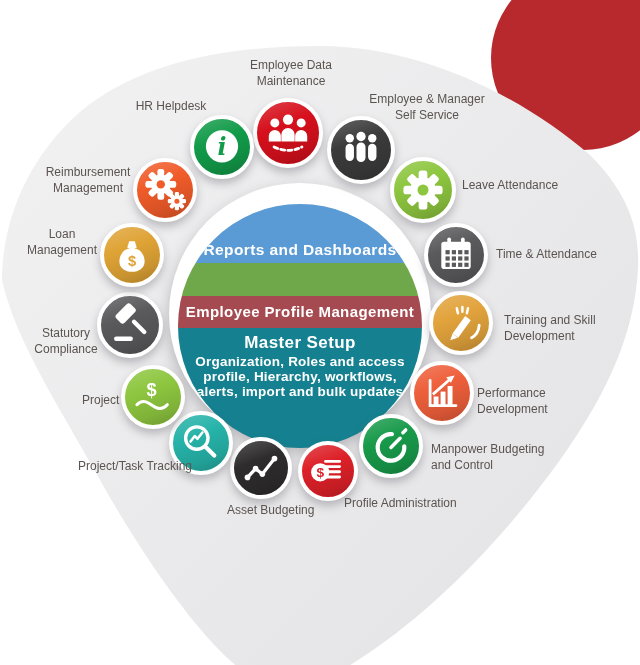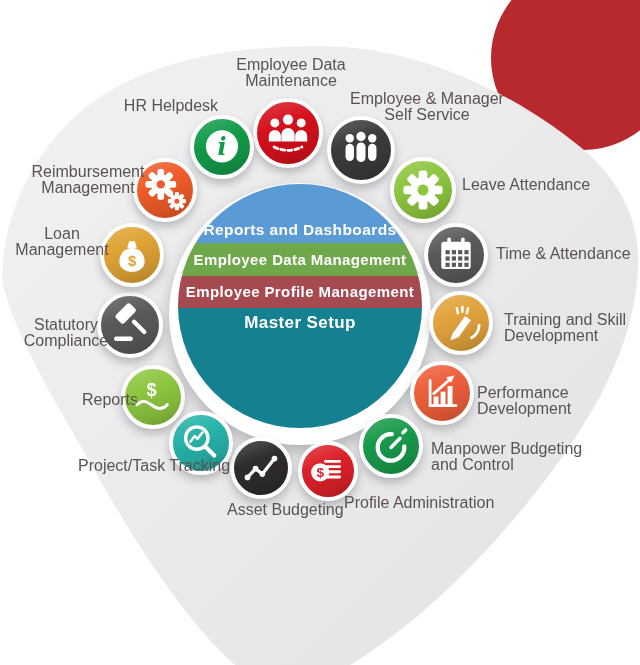--- a/index.html
+++ b/index.html
@@ -23,32 +23,32 @@
     overflow:hidden;
   }
   .module-circle::after{
     content:"";position:absolute;inset:0;border-radius:50%;
     background:linear-gradient(160deg, rgba(255,255,255,0.20) 0%, rgba(255,255,255,0) 38%, rgba(0,0,0,0.10) 74%, rgba(0,0,0,0.24) 100%);
   }
   .module-circle svg{position:absolute;inset:0;width:100%;height:100%;z-index:1;}
   
   .module-label{
     position:absolute;
-    color:#5b5350;font-size:16px;line-height:16px;
+    color:#5b5350;font-size:12px;line-height:16px;
     white-space:pre-line;
   }
   .la-c{text-align:center;} .la-l{text-align:left;}
   
   .hub-ring{
     position:absolute;left:169px;top:183px;width:262px;height:262px;
     border-radius:50%;background:#ffffff;
     box-shadow:0 7px 16px rgba(90,90,100,0.40);
   }
   .hub-inner{
-    position:absolute;left:178px;top:184px;width:244px;height:244px;
+    position:absolute;left:178px;top:204px;width:244px;height:244px;
     border-radius:50%;overflow:hidden;
     box-shadow:inset 0 0 16px rgba(0,0,0,0.10);
   }
   .band{position:absolute;left:0;width:100%;}
   .band-0{top:0;height:59px;}
   .band-1{top:59px;height:33px;}
   .band-2{top:92px;height:32px;}
   .band-3{top:124px;height:120px;}
   .hub-text{
     position:absolute;left:0;width:100%;text-align:center;
@@ -89,23 +89,25 @@
     C 60,408 15,340 2,280 Z"></path>
 </svg>
 
 <div class="hub-ring"></div>
 <div class="hub-inner">
   <div class="band band-0" style="background-color: rgb(91, 155, 213);"></div>
   <div class="band band-1" style="background-color: rgb(111, 168, 75);"></div>
   <div class="band band-2" style="background-color: rgb(165, 74, 80);"></div>
   <div class="band band-3" style="background-color: rgb(21, 128, 143);"></div>
   <div class="hub-text hub-t0">Reports and Dashboards</div>
-  <div class="hub-text hub-t1">Employee Data Management</div>
   <div class="hub-text hub-t3">Master Setup</div>
   <div class="hub-text hub-t2">Employee Profile Management</div>
+  <div class="hub-desc">Organization, Roles and access
+profile, Hierarchy, workflows,
+alerts, import and bulk updates</div>
 </div>
 
 <div class="module-circle" style="left: 253px; top: 98px; width: 62px; height: 62px; background-color: rgb(214, 16, 28);">
   <svg viewBox="0 0 40 40">
     <g fill="#fff">
       <circle cx="11.5" cy="13.5" r="2.9"></circle>
       <path d="M7.6 25.5 v-3.6 a3.9 3.9 0 0 1 7.8 0 V25.5 Z"></path>
       <circle cx="20" cy="11.3" r="3.3"></circle>
       <path d="M15.7 25.5 v-4.4 a4.3 4.3 0 0 1 8.6 0 V25.5 Z"></path>
       <circle cx="28.5" cy="13.5" r="2.9"></circle>
@@ -244,34 +246,34 @@
   </svg>
 </div>
 <div class="module-label la-l" style="left:78px;top:458px;width:170px">Project/Task Tracking</div>
 
 <div class="module-circle" style="left: 121px; top: 365px; width: 56px; height: 56px; background-color: rgb(141, 198, 63);">
   <svg viewBox="0 0 40 40">
     <text x="19" y="19.5" fill="#fff" font-size="13" font-weight="bold" text-anchor="middle" font-family="Liberation Sans, sans-serif">$</text>
     <path d="M8.5 25.5 c2.5-2.6 5.5-2.9 8.5-1 l4.5 2.7 c3 1.7 6.2 1 8.7-1.7" stroke="#fff" stroke-width="2.2" fill="none" stroke-linecap="round"></path>
   </svg>
 </div>
-<div class="module-label la-l" style="left:82px;top:392px;width:70px">Reports</div>
+<div class="module-label la-l" style="left:82px;top:392px;width:70px">Project</div>
 
 <div class="module-circle" style="left: 97px; top: 292px; width: 58px; height: 58px; background-color: rgb(90, 90, 92);">
   <svg viewBox="0 0 40 40">
     <g transform="translate(17,12) rotate(-45)">
       <rect x="-7" y="-4" width="14" height="8" rx="2" fill="#fff"></rect>
     </g>
     <g transform="translate(21,16) rotate(-45)">
       <rect x="-1.5" y="1" width="3" height="13" rx="1.5" fill="#fff"></rect>
     </g>
     <rect x="9" y="28" width="13" height="3" rx="1.5" fill="#fff"></rect>
   </svg>
 </div>
-<div class="module-label la-c" style="left:14px;top:317px;width:104px">Statutory
+<div class="module-label la-c" style="left:14px;top:325px;width:104px">Statutory
 Compliance</div>
 
 <div class="module-circle" style="left: 100px; top: 223px; width: 56px; height: 56px; background-color: rgb(223, 163, 53);">
   <svg viewBox="0 0 40 40">
     <path fill="#fff" d="M20 15 C13.8 15 10.8 20.5 11 25 c0.3 4.5 4 7 9 7 s8.7-2.5 9-7 C29.2 20.5 26.2 15 20 15 Z"></path>
     <path fill="#fff" d="M16.6 14.6 L18 10.2 h4 L23.4 14.6 q-3.4 1.7-6.8 0 Z"></path>
     <text x="20" y="28" fill="#dfa335" font-size="10.5" font-weight="bold" text-anchor="middle" font-family="Liberation Sans, sans-serif">$</text>
   </svg>
 </div>
 <div class="module-label la-c" style="left:10px;top:226px;width:104px">Loan

